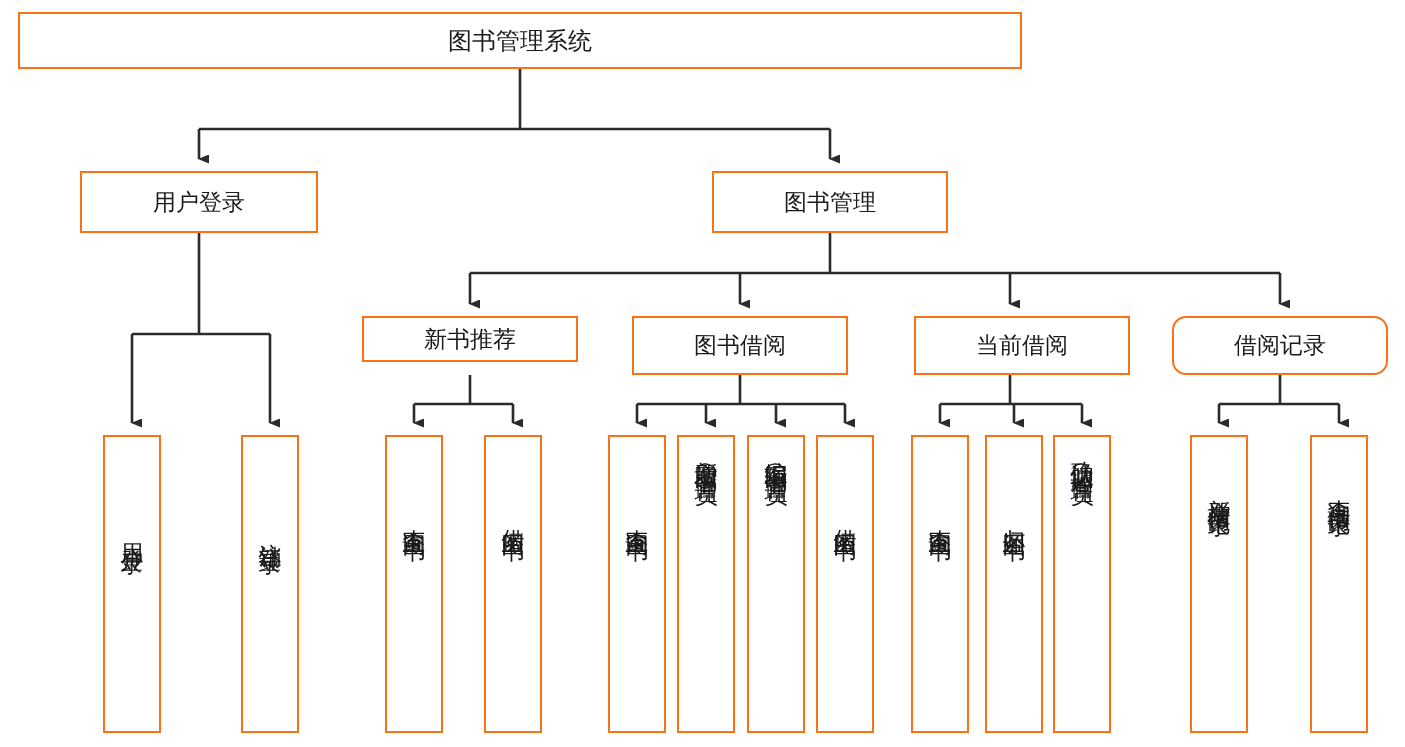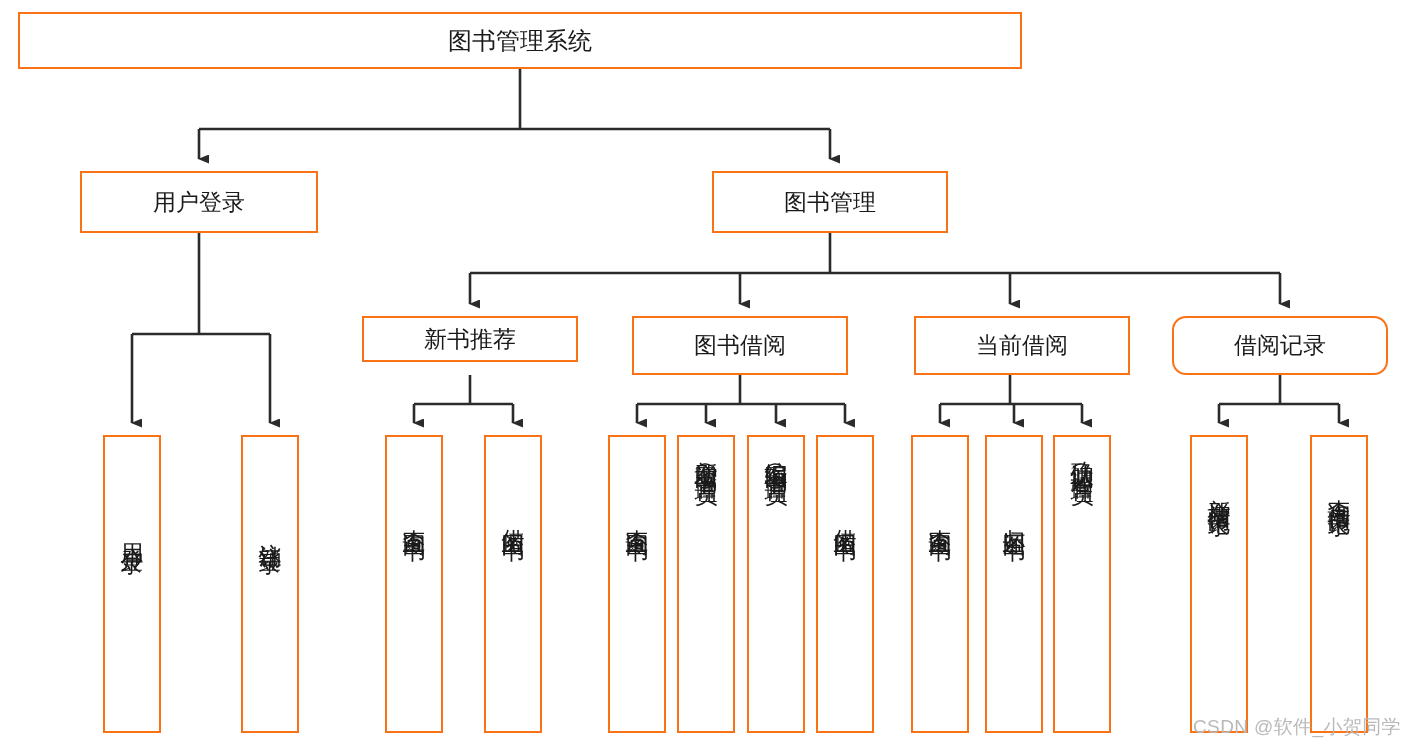--- a/index.html
+++ b/index.html
@@ -172,15 +172,14 @@
         <span class="label" style="margin-top: 6px;">确认归还（管理员）</span>
       </div>
       <div class="node leaf vert" style="left: 1190px; top: 435px; width: 58px; height: 298px;">
         <span class="label" style="margin-top: 44px;">新增借阅记录</span>
       </div>
       <div class="node leaf vert" style="left: 1310px; top: 435px; width: 58px; height: 298px;">
         <span class="label" style="margin-top: 44px;">查询借阅记录</span>
       </div>
     </div>
 
-  <div class="watermark" style="left: 1193px; top: 714px; color: rgb(185, 185, 185);">CSDN @软件_小贺同学</div>
 
 </div>
 
 </body></html>

